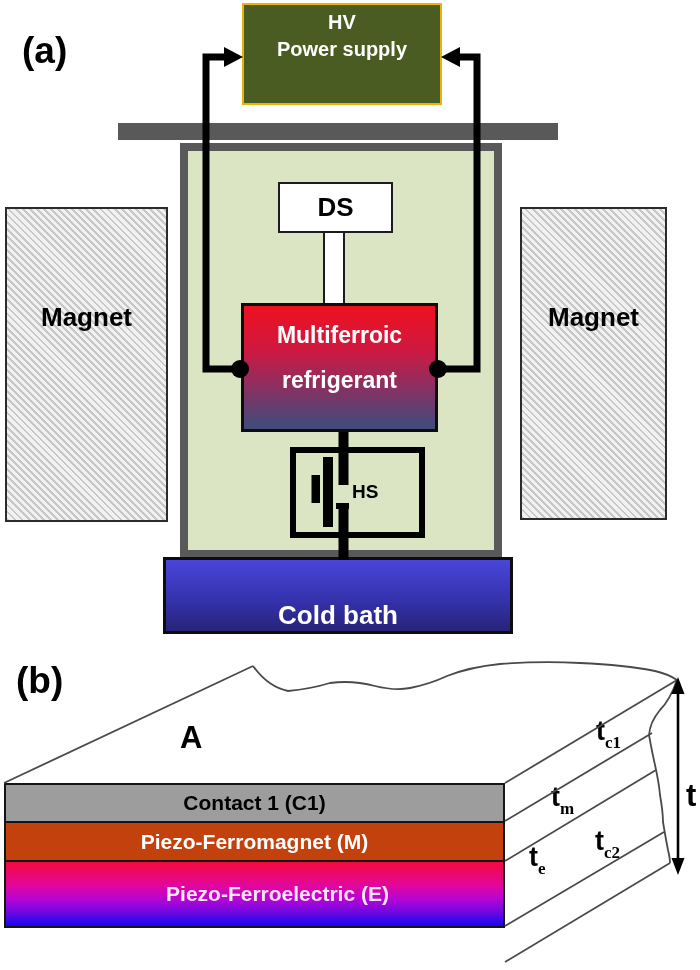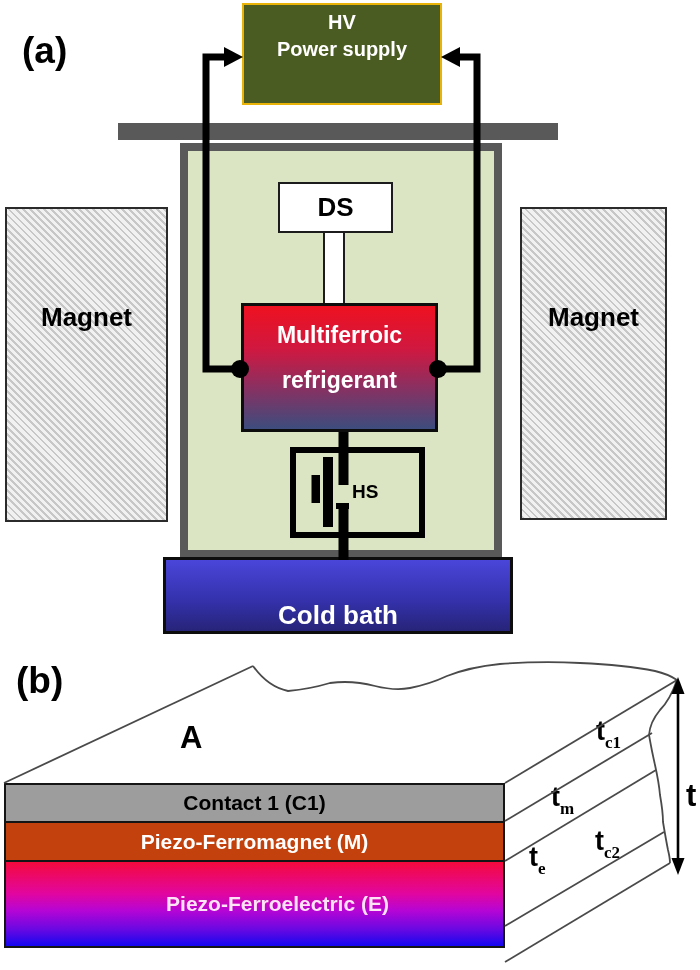--- a/index.html
+++ b/index.html
@@ -38,21 +38,21 @@
   .cold-bath{
     left:163px;top:557px;width:350px;height:77px;border:3px solid #0d0d0d;
     background:linear-gradient(180deg,#4a46d9 0%,#3532ae 55%,#262478 100%);
     color:#fff;font-size:26px;display:flex;align-items:flex-end;justify-content:center;
   }
   
   .area-label{left:180px;top:720px;font-size:31px;}
   .layer{left:4px;width:501px;border:2px solid #151515;text-align:left;display:flex;align-items:center;justify-content:center;font-size:21px;}
   .layer-c1{top:783px;height:40px;background:#9d9d9d;color:#000;}
   .layer-m{top:821px;height:41px;background:#c2410c;color:#ffffff;}
-  .layer-e{top:860px;height:88px;background:linear-gradient(180deg,#f50a3c 0%,#e106a0 38%,#b505d5 58%,#6a08e2 80%,#1407f0 100%);color:#ffe2f5;padding-left:46px;}
+  .layer-e{top:860px;height:68px;background:linear-gradient(180deg,#f50a3c 0%,#e106a0 38%,#b505d5 58%,#6a08e2 80%,#1407f0 100%);color:#ffe2f5;padding-left:46px;}
   .layer-c2{top:926px;height:37px;background:#9d9d9d;color:#000;}
   .t-label{font-size:27px;color:#000;}
   .t-label sub{font-size:17px;position:relative;top:2px;font-family:Liberation Serif, serif;}
   .t-total{left:686px;top:778px;font-size:31px;color:#000;}
   .overlay{left:0;top:0;width:700px;height:970px;pointer-events:none;}
 </style>
 </head>
 <body>
 
 <div class="figure">

